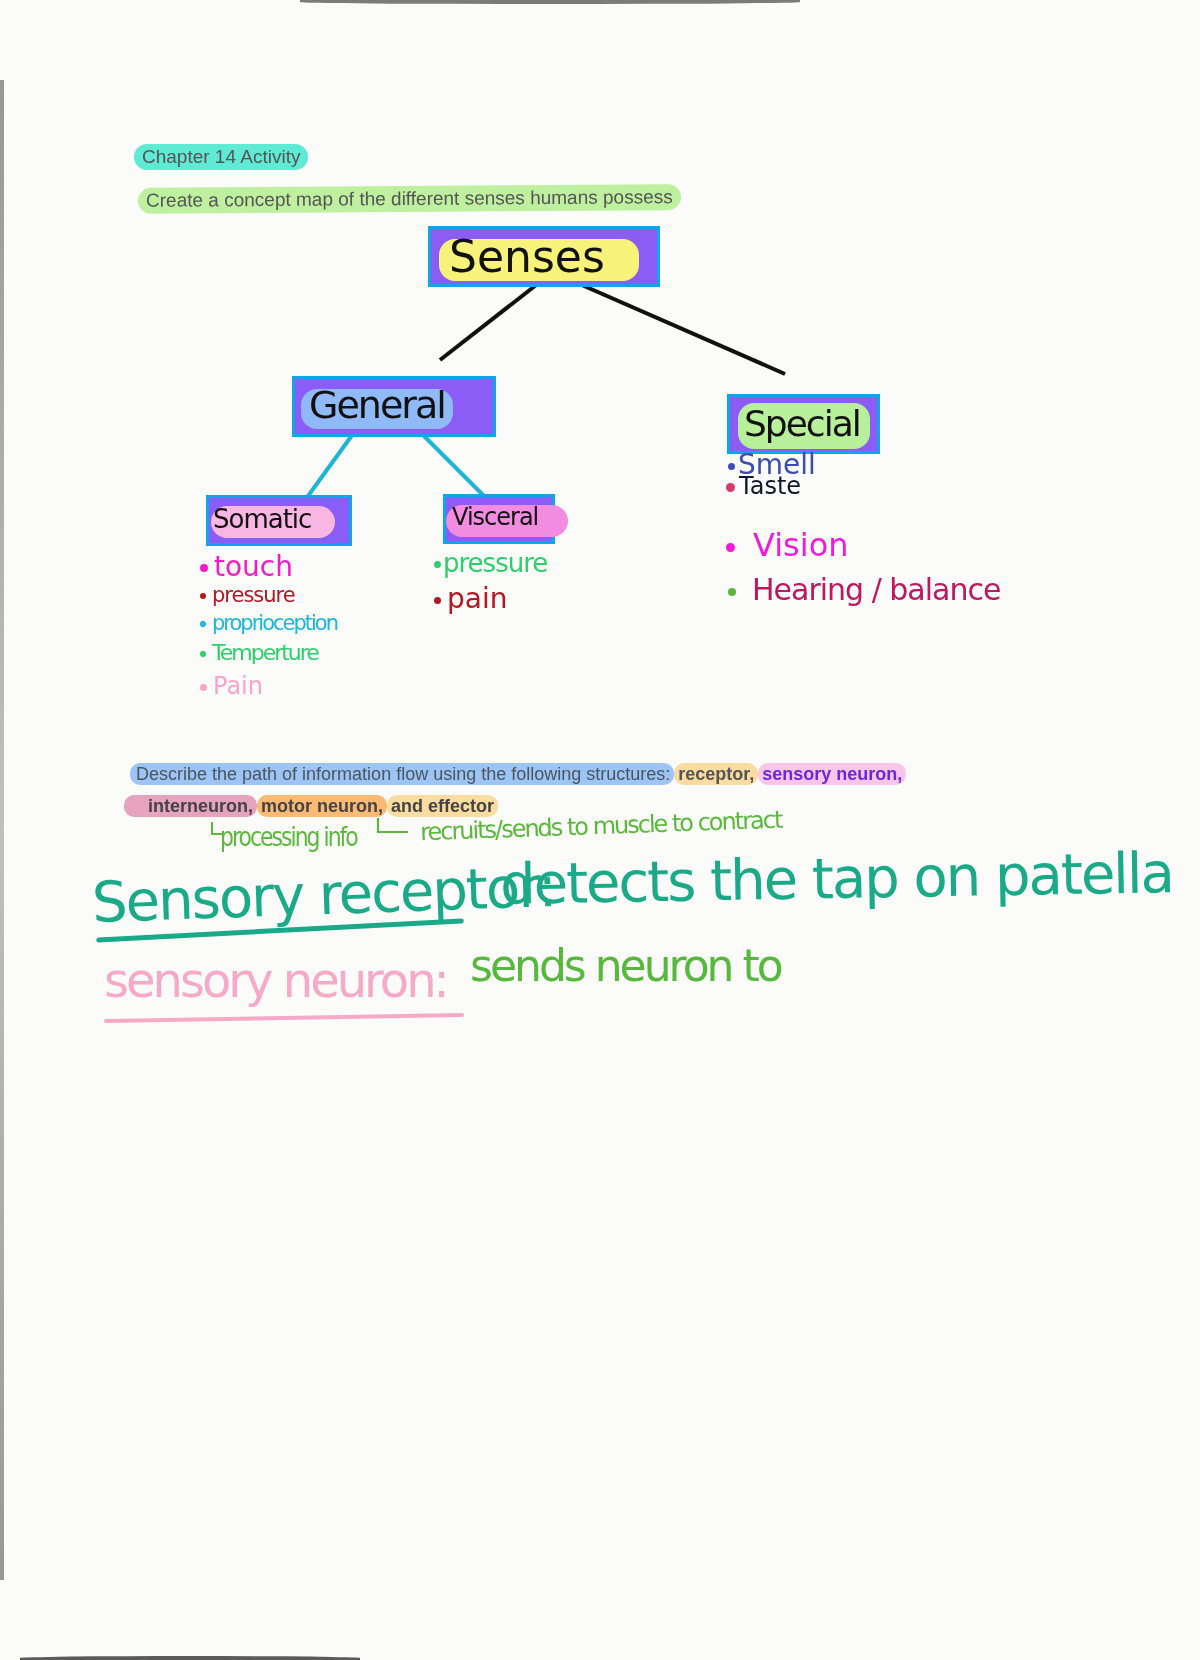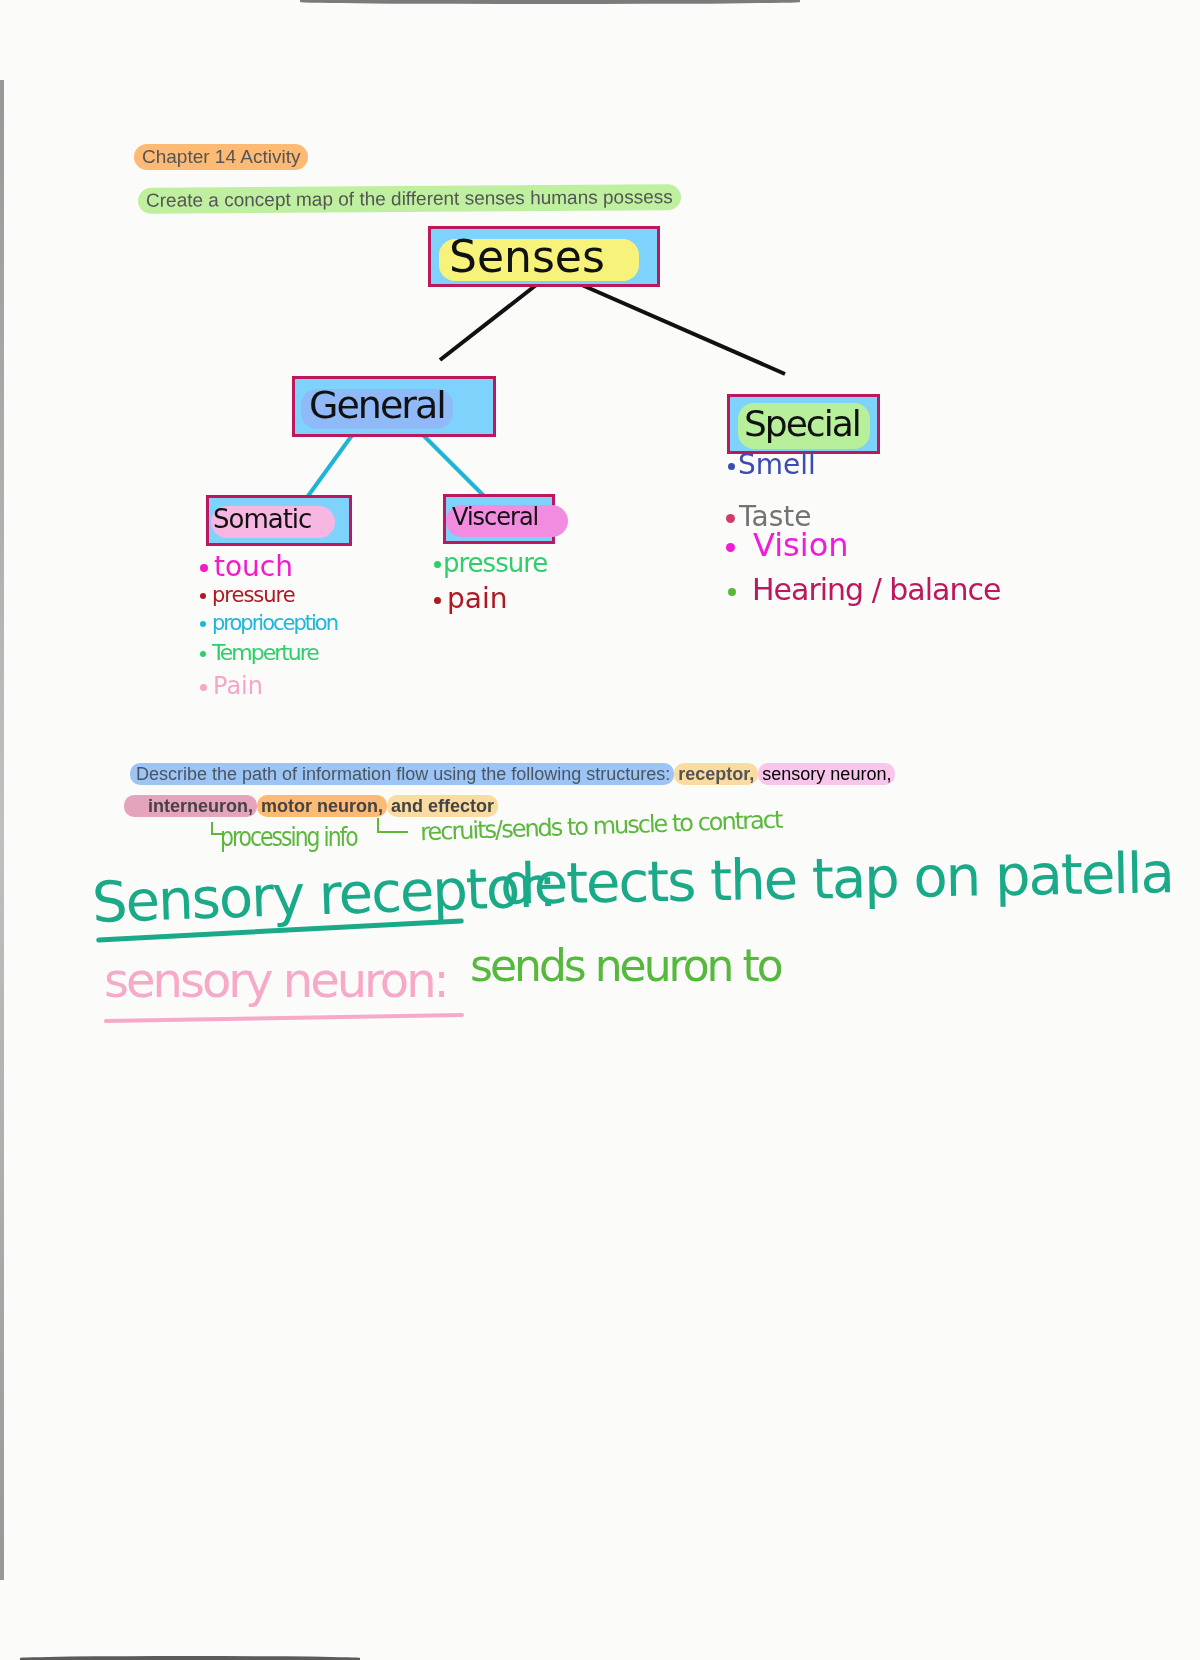--- a/index.html
+++ b/index.html
@@ -6,36 +6,36 @@
   body {
     width:1200px; height:1660px; position:relative; overflow:hidden;
     background:#fbfbfa;
     font-family:"Liberation Sans", sans-serif;
   }
   .edge-top { position:absolute; left:300px; top:0; width:500px; height:4px; background:#444; border-radius:0 0 50% 50%; opacity:.7; }
   .edge-left { position:absolute; left:0; top:80px; width:4px; height:1500px; background:linear-gradient(#555,#999,#555); opacity:.6; }
   .edge-bot { position:absolute; left:20px; bottom:0; width:340px; height:4px; background:#333; opacity:.8; border-radius:50% 50% 0 0; }
   .hl { position:absolute; border-radius:14px; color:#555; font-size:19px; white-space:nowrap; line-height:26px; padding:0 8px; }
   .hand { position:absolute; white-space:nowrap; font-family:"DejaVu Sans", sans-serif; }
-  .box { position:absolute; border:3px solid #be185d; background:#7dd3fc; }
+  .box { position:absolute; border:3px solid #0ea5e9; background:#8b5cf6; }
   .box .marker { position:absolute; border-radius:16px; }
   .box .label { position:absolute; color:#111; font-family:"DejaVu Sans", sans-serif; white-space:nowrap; }
   svg.lines { position:absolute; left:0; top:0; }
   .item { position:absolute; font-family:"DejaVu Sans", sans-serif; white-space:nowrap; }
   .item .dot { display:inline-block; width:8px; height:8px; border-radius:50%; margin-right:6px; vertical-align:middle; }
   .inline-hl { border-radius:10px; padding:1px 4px; }
 </style>
 </head>
 <body>
 
 <div class="edge-top"></div>
 <div class="edge-left"></div>
 <div class="edge-bot"></div>
 
-<div class="hl" style="left:134px; top:144px; background:#fdba74;">Chapter 14 Activity</div>
+<div class="hl" style="left:134px; top:144px; background:#5eead4;">Chapter 14 Activity</div>
 <div class="hl" style="left:138px; top:186px; background:#bff0a0; transform:rotate(-0.4deg);">Create a concept map of the different senses humans possess</div>
 
 <svg class="lines" width="1200" height="760">
   <line x1="540" y1="282" x2="440" y2="360" stroke="#111" stroke-width="4"></line>
   <line x1="575" y1="282" x2="785" y2="374" stroke="#111" stroke-width="4"></line>
   <line x1="366" y1="416" x2="308" y2="496" stroke="#1fb3d6" stroke-width="4"></line>
   <line x1="404" y1="416" x2="484" y2="496" stroke="#1fb3d6" stroke-width="4"></line>
   <line x1="773" y1="428" x2="773" y2="444" stroke="#111" stroke-width="4"></line>
 </svg>
 
@@ -83,32 +83,32 @@
 <div class="item" style="left:434px; top:548px; font-size:26px; color:#2ecf6a; letter-spacing:-1px;">
   <span class="dot" style="background:#2ecf6a; width:7px; height:7px; margin-right:2px;"></span><span>pressure</span>
 </div>
 <div class="item" style="left:434px; top:582px; font-size:28px; color:#b01822;">
   <span class="dot" style="background:#b01822; width:7px; height:7px;"></span><span>pain</span>
 </div>
 
 <div class="item" style="left:728px; top:448px; font-size:28px; color:#3c4cb0;">
   <span class="dot" style="background:#3c4cb0; width:7px; height:7px; margin-right:3px;"></span><span>Smell</span>
 </div>
-<div class="item" style="left:726px; top:500px; font-size:28px; color:#737373;">
+<div class="item" style="left:726px; top:472px; font-size:24px; color:#0f172a;">
   <span class="dot" style="background:#d23c6c; width:9px; height:9px; margin-right:4px;"></span><span>Taste</span>
 </div>
 <div class="item" style="left:726px; top:526px; font-size:32px; color:#f21bd8;">
   <span class="dot" style="background:#f21bd8; width:9px; height:9px; margin-right:18px;"></span><span>Vision</span>
 </div>
 <div class="item" style="left:728px; top:572px; font-size:30px; color:#be185d; letter-spacing:-1px;">
   <span class="dot" style="background:#5cb83c; width:8px; height:8px; margin-right:16px;"></span><span>Hearing / balance</span>
 </div>
 
 <div class="hand" style="left:130px; top:761px; font-family:'Liberation Sans',sans-serif; font-size:18px; color:#4a5560; line-height:26px;">
-  <span class="inline-hl" style="background:#9cc4f5; padding-left:6px;">Describe the path of information flow using the following structures:</span><span class="inline-hl" style="background:#fbdca0; font-weight:bold; color:#555;">receptor,</span><span class="inline-hl" style="background:#f7c6ea; font-weight:normal; color:#000000;">sensory neuron,</span>
+  <span class="inline-hl" style="background:#9cc4f5; padding-left:6px;">Describe the path of information flow using the following structures:</span><span class="inline-hl" style="background:#fbdca0; font-weight:bold; color:#555;">receptor,</span><span class="inline-hl" style="background:#f7c6ea; font-weight:bold; color:#6d28d9;">sensory neuron,</span>
 </div>
 <div class="hand" style="left:124px; top:793px; font-family:'Liberation Sans',sans-serif; font-size:18px; color:#444; line-height:26px; font-weight:bold;">
   <span class="inline-hl" style="background:#e6a3bd; padding-left:24px;">interneuron,</span><span class="inline-hl" style="background:#fdba74;border-radius:10px;">motor neuron,</span><span class="inline-hl" style="background:#fbdca0;">and effector</span>
 </div>
 
 <svg class="lines" width="1200" height="900" style="top:0;">
   <path d="M212 822 L212 834 L222 834" stroke="#5cb83c" stroke-width="2" fill="none"></path>
   <path d="M378 818 L378 832 L408 832" stroke="#5cb83c" stroke-width="2" fill="none"></path>
 </svg>
 <div class="hand" style="left:220px; top:824px; font-size:22px; color:#5cb83c; letter-spacing:-2px; transform:scaleY(1.2);">processing info</div>

